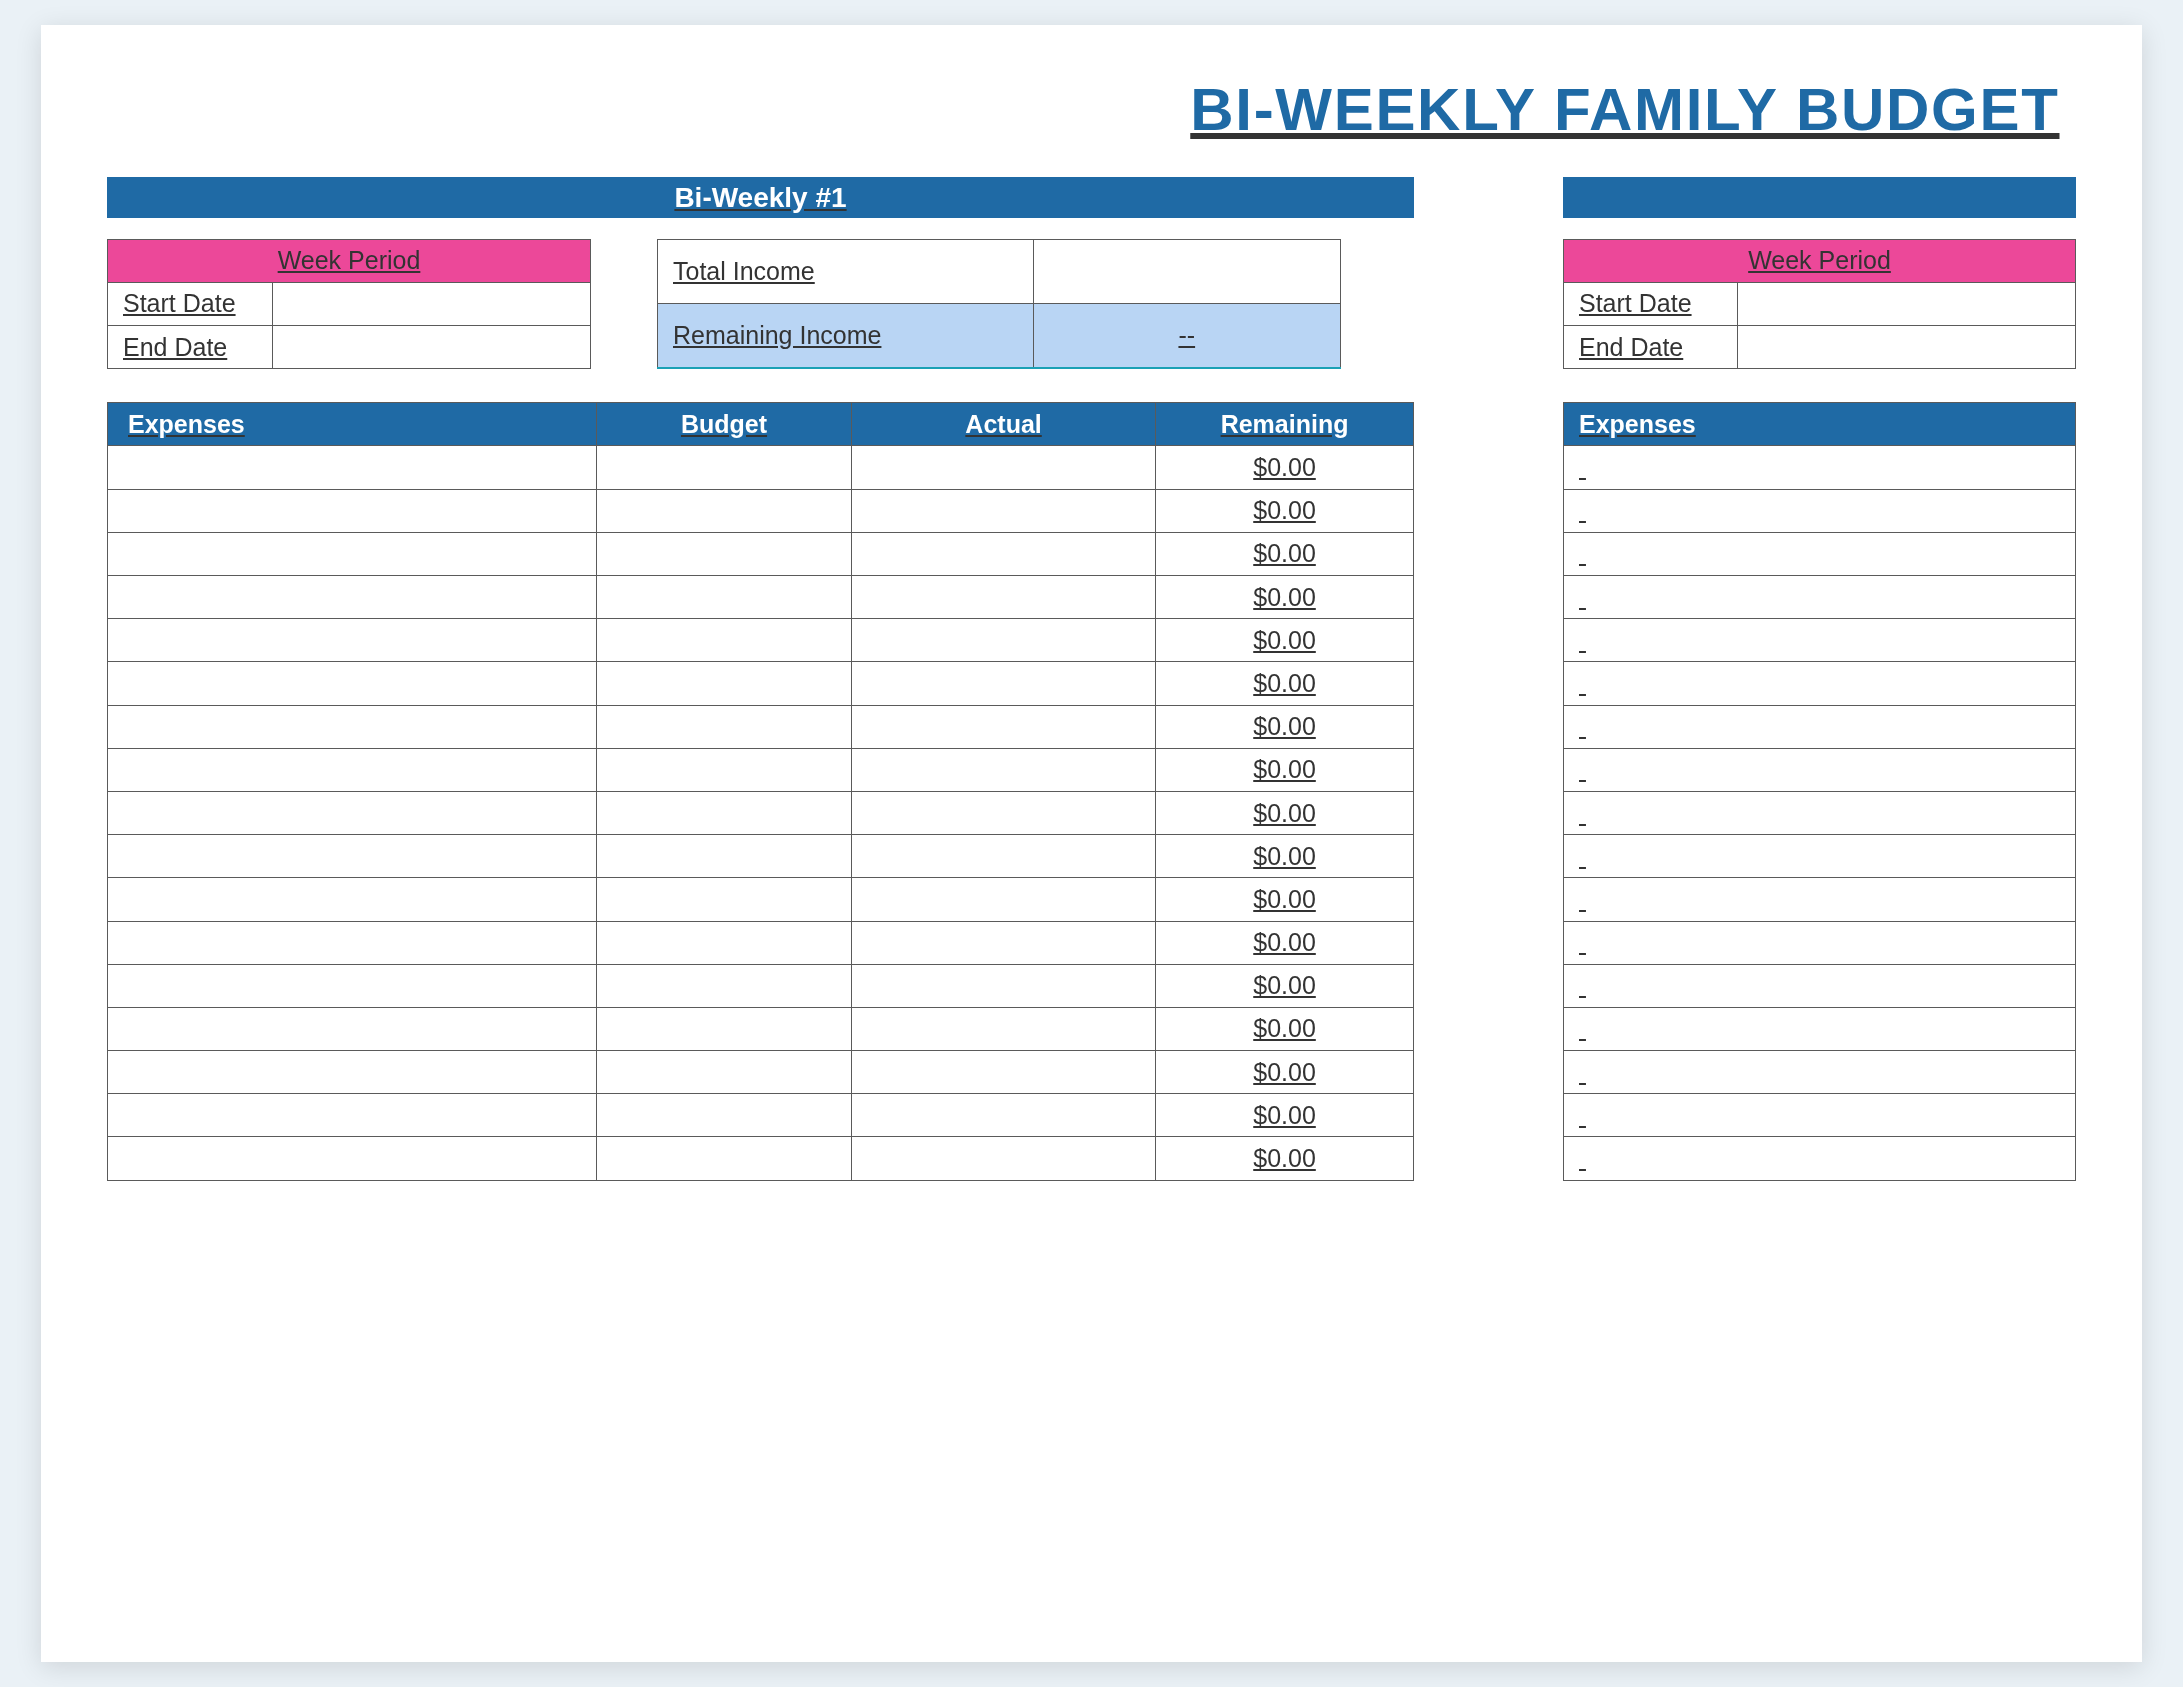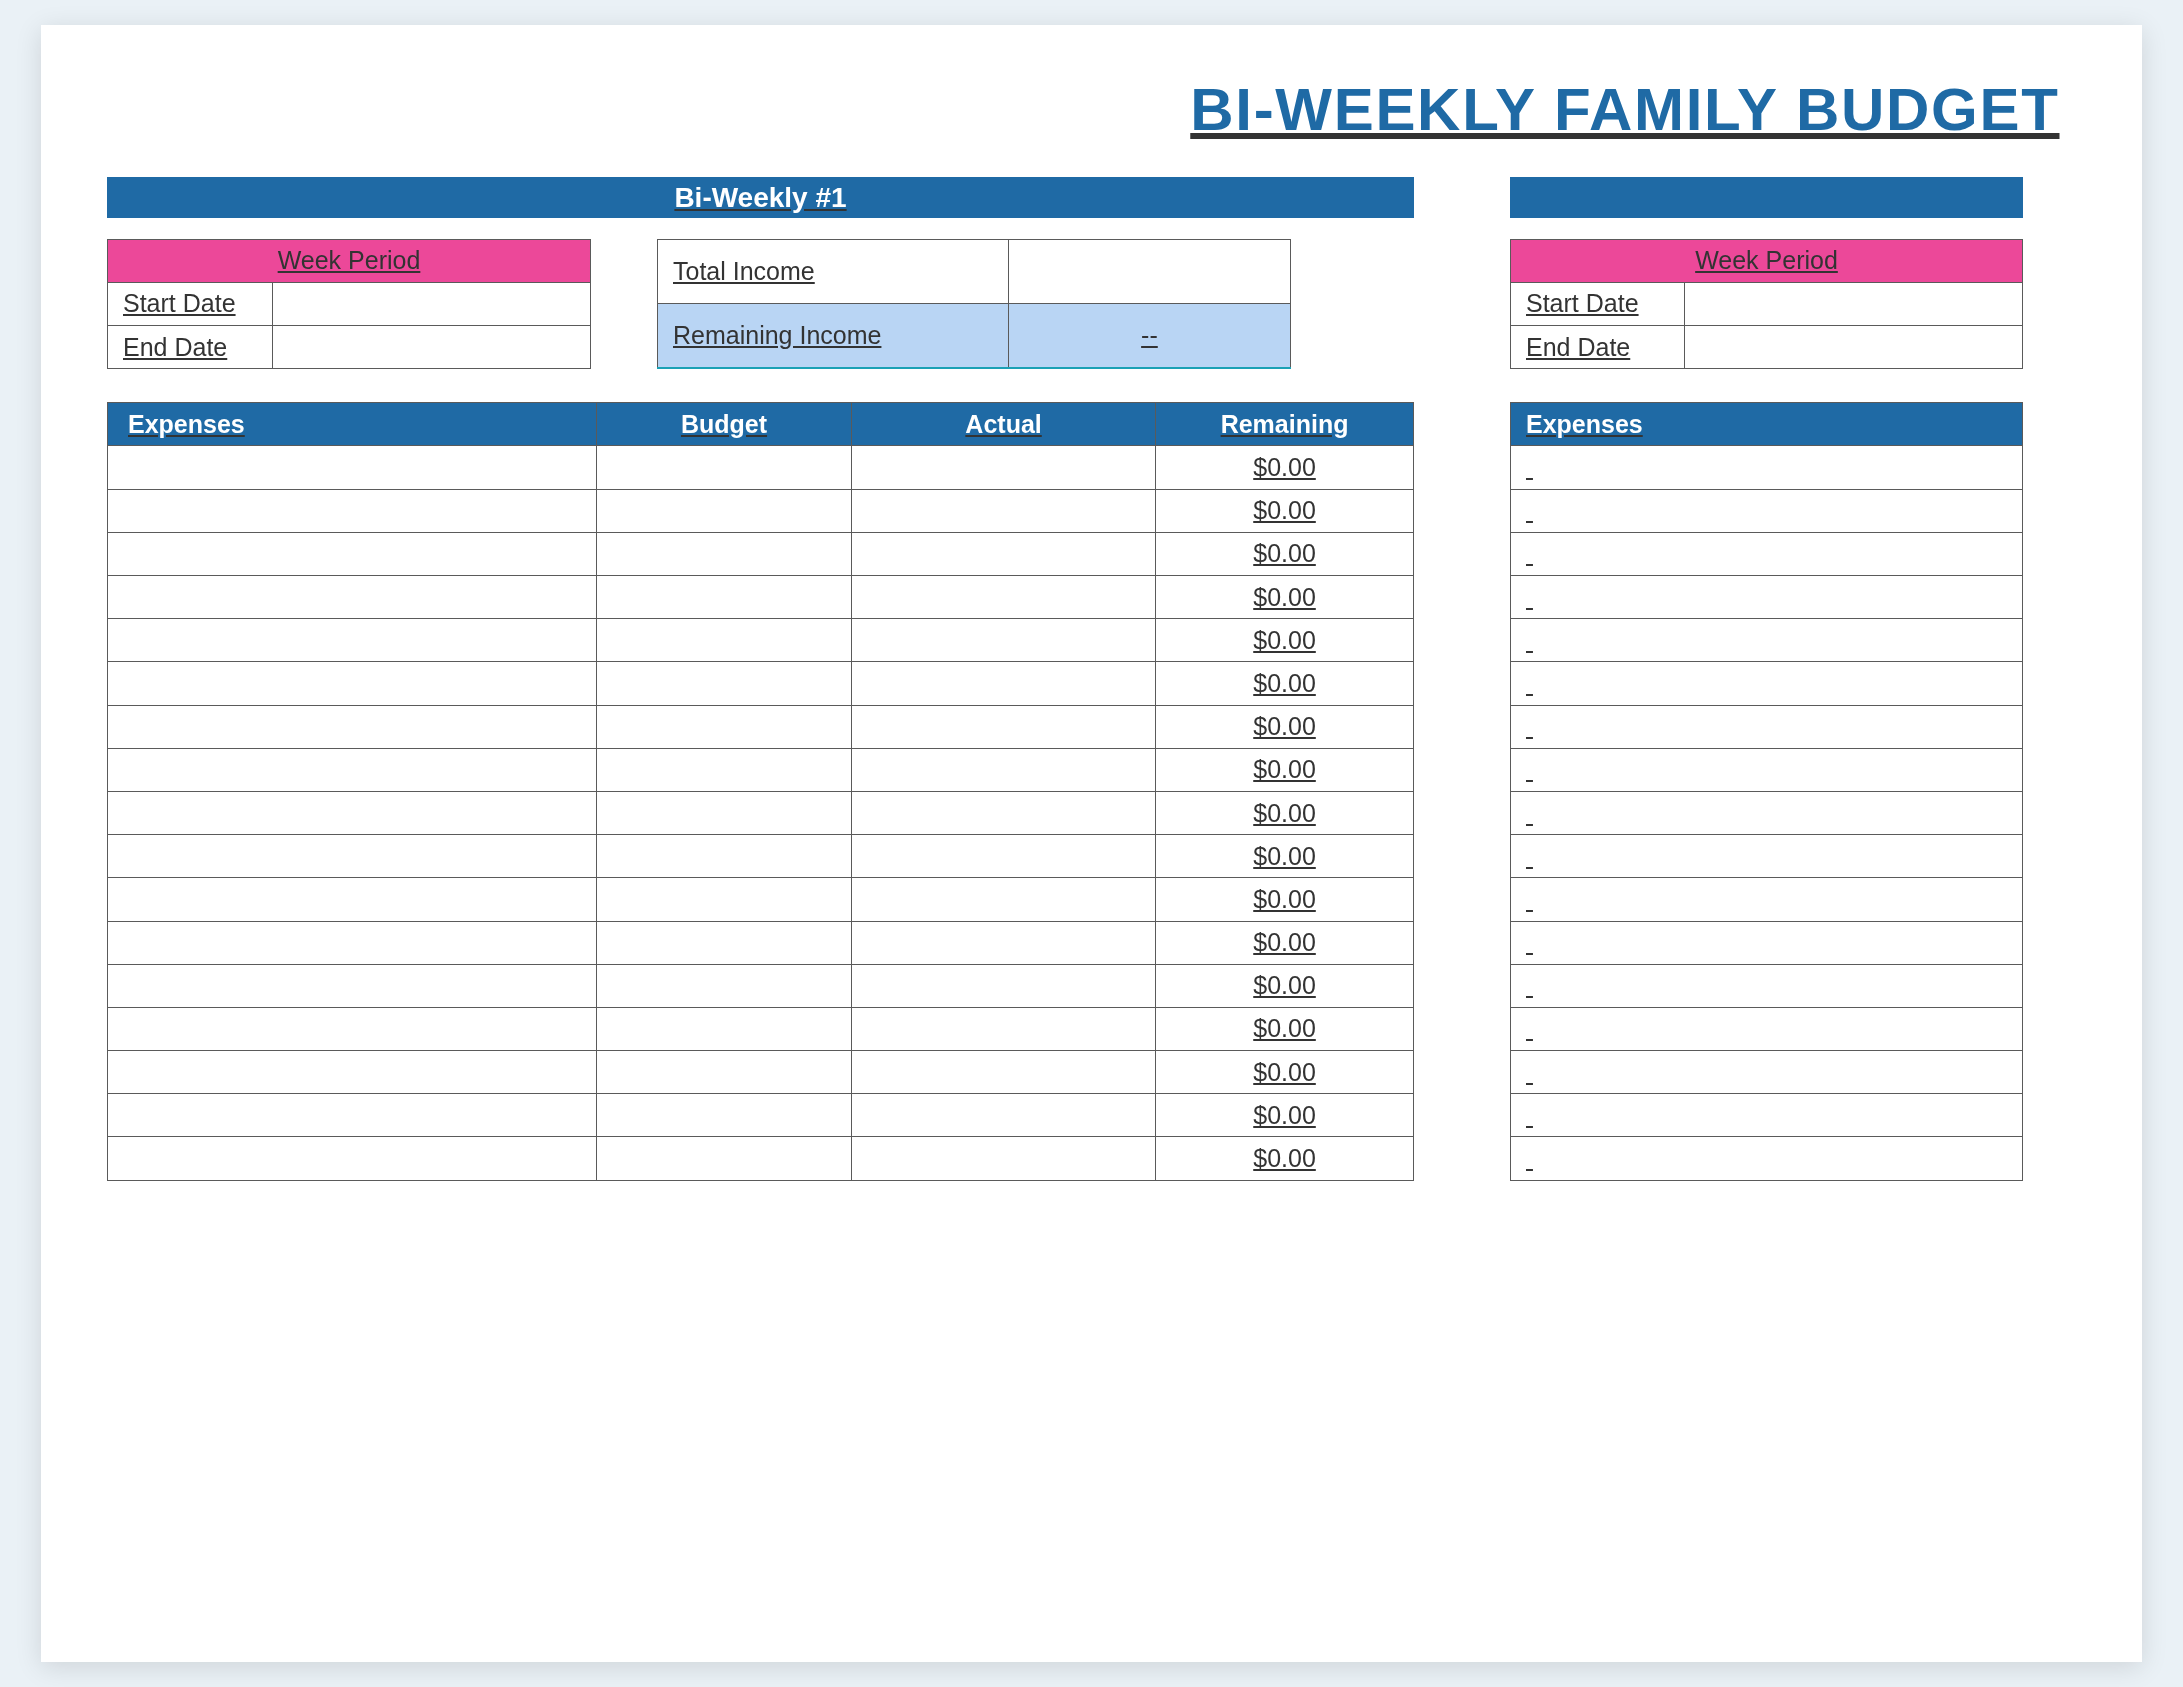--- a/index.html
+++ b/index.html
@@ -33,20 +33,21 @@
     font-weight: 700;
     color: #1f6aa5;
     letter-spacing: 1.7px;
     margin-bottom: 33px;
     padding-right: 16.5px;
   }
   .columns {
     display: flex;
     gap: 96px;
     align-items: flex-start;
+    justify-content: space-between;
   }
   .col-left { width: 1307px; }
   .col-right { width: 513px; }
 
   .period-bar {
     background: #1f6aa5;
     color: #ffffff;
     font-weight: 700;
     font-size: 28px;
     text-align: center;
@@ -75,21 +76,21 @@
   .cell-lightblue {
     background: #b9d5f4;
   }
 
   
   .week-table { width: 484px; }
   .week-table .lbl { width: 165px; }
   .week-table .val { width: 318px; }
 
   
-  .totals-table { width: 634px; }
+  .totals-table { width: 684px; }
   .totals-table .lbl { width: 364px; padding-left: 15px; }
   .totals-table .val { width: 298px; text-align: center; }
   .totals-table .teal-bottom td { border-bottom: 2.5px solid #1aa1b5; }
 
   
   .exp-table { width: 1307px; margin-top: 33px; }
   .exp-table th {
     background: #1f6aa5;
     color: #ffffff;
     font-weight: 700;

